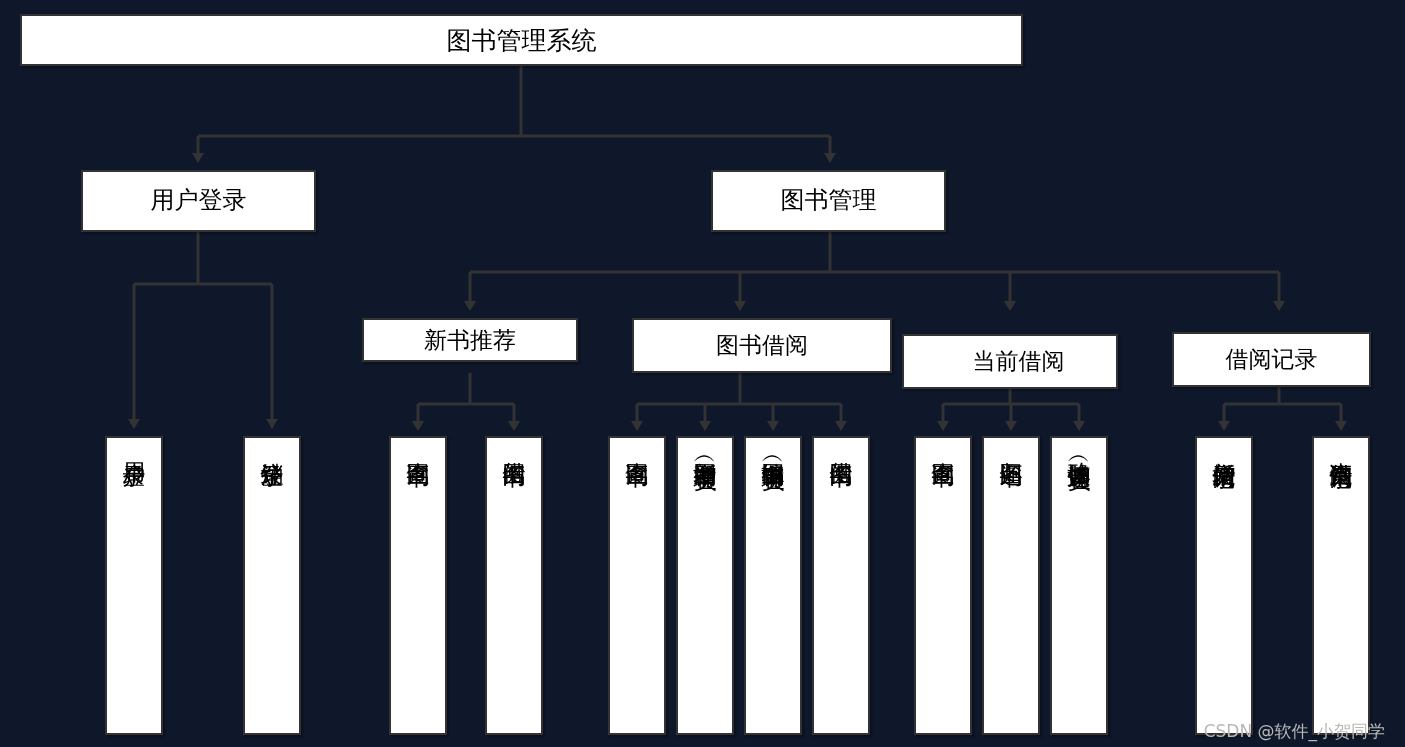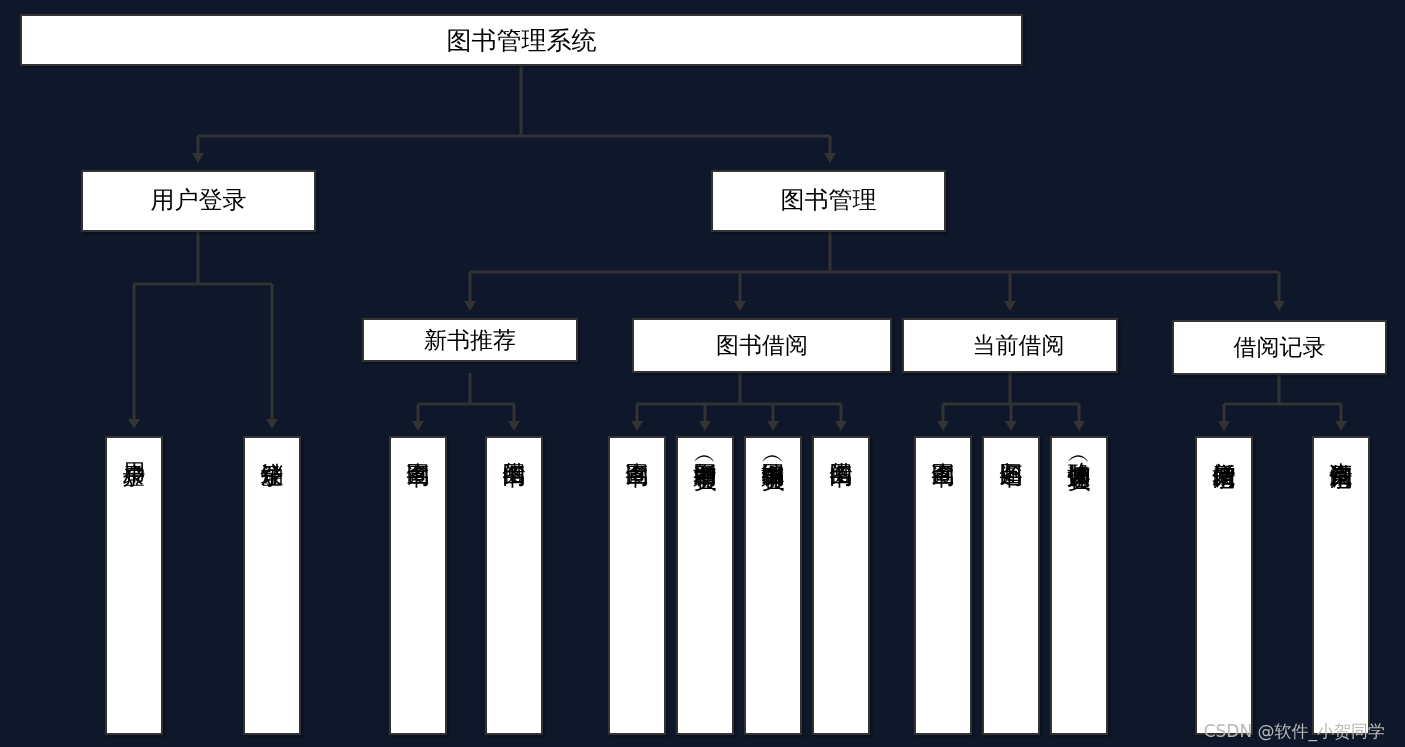--- a/index.html
+++ b/index.html
@@ -136,24 +136,24 @@
   <div class="node h-l2" style="left:711px; top:170px; width:235px; height:62px;">
     <span class="label">图书管理</span>
   </div>
 
   <div class="node h-l3" style="left:362px; top:318px; width:216px; height:44px;">
     <span class="label">新书推荐</span>
   </div>
   <div class="node h-l3" style="left:632px; top:318px; width:260px; height:55px;">
     <span class="label">图书借阅</span>
   </div>
-  <div class="node h-l3" style="left:902px; top:318px; width:216px; height:55px;padding-left:17px;">
+  <div class="node h-l3" style="left:902px; top:334px; width:216px; height:55px;padding-left:17px;">
     <span class="label">当前借阅</span>
   </div>
-  <div class="node h-l3" style="left:1172px; top:320px; width:215px; height:55px;align-items:center;">
+  <div class="node h-l3" style="left:1172px; top:332px; width:199px; height:55px;align-items:center;">
     <span class="label">借阅记录</span>
   </div>
 
   <div class="node v-leaf" style="left:105px; top:436px; width:58px; height:299px;">
     <span class="label">用户登录</span>
   </div>
   <div class="node v-leaf" style="left:243px; top:436px; width:58px; height:299px;">
     <span class="label">注销登录</span>
   </div>
 

